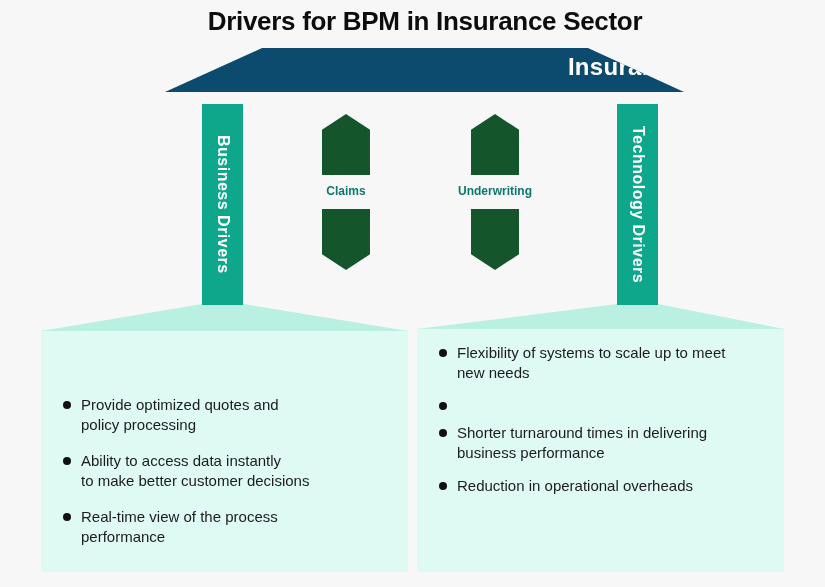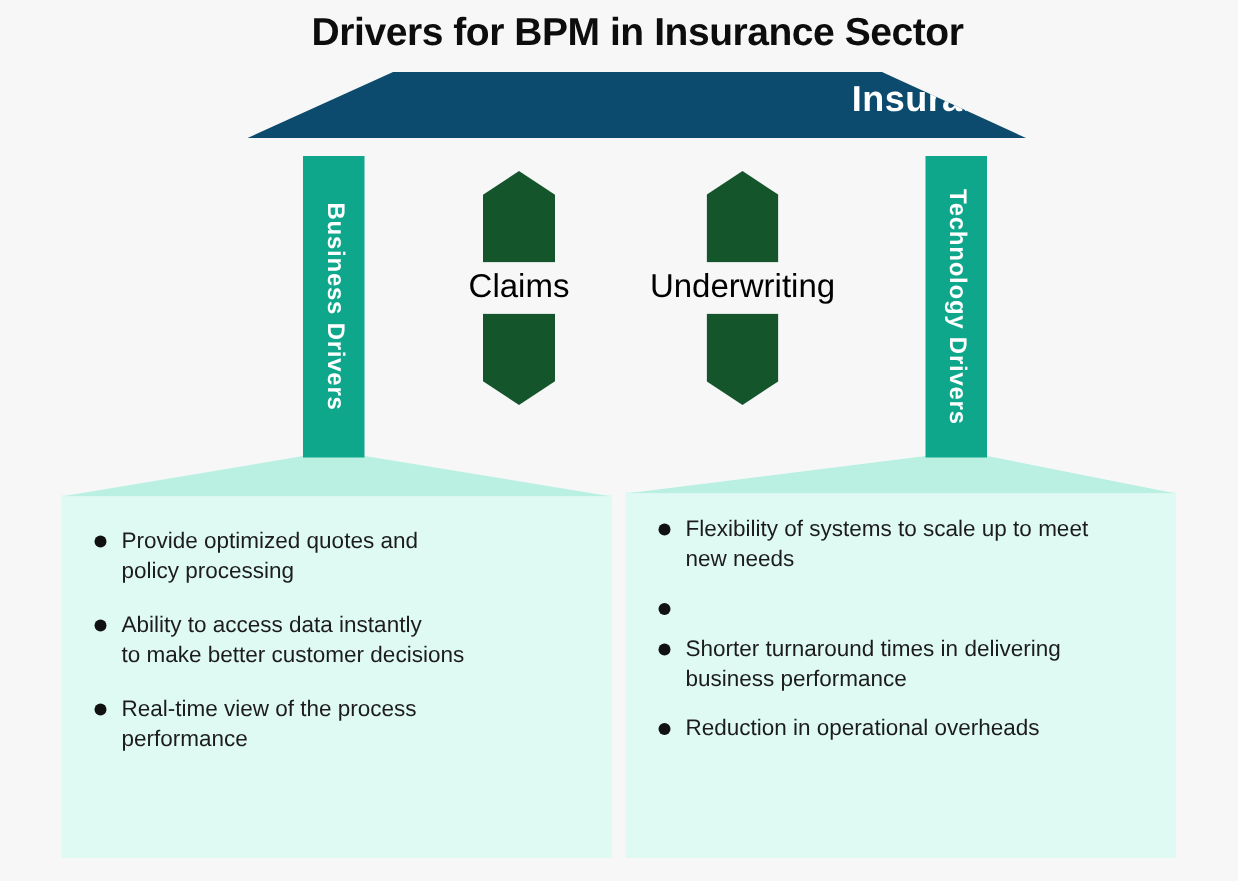--- a/index.html
+++ b/index.html
@@ -82,23 +82,23 @@
     top: 209px;
     height: 61px;
     clip-path: polygon(0 0, 100% 0, 100% 74%, 50% 100%, 0 74%);
   }
   .arrow-claims       { left: 322px; }
   .arrow-underwriting { left: 471px; }
   .arrow-label {
     position: absolute;
     top: 191px;
     transform: translate(-50%, -50%);
-    font-size: 22px;
-    font-weight: 400;
-    color: #000000;
+    font-size: 12px;
+    font-weight: 700;
+    color: #0f766e;
     white-space: nowrap;
     z-index: 2;
   }
   .arrow-label.claims       { left: 346px; }
   .arrow-label.underwriting { left: 495px; }
   .connector {
     position: absolute;
     width: 367px;
     background: #b9f0e2;
     z-index: 1;
@@ -133,21 +133,21 @@
     height: 244px;
     padding: 15px 10px 0 22px;
   }
   .bullet-list {
     list-style: none;
     margin: 0;
     padding: 0;
     display: flex;
     flex-direction: column;
   }
-  .panel.left  .bullet-list { gap: 16px; }
+  .panel.left  .bullet-list { gap: 16px; margin-top: 44px; }
   .panel.right .bullet-list { gap: 13px; }
   .bullet-item {
     display: flex;
     align-items: flex-start;
   }
   .bullet-dot {
     flex: 0 0 auto;
     width: 8px;
     height: 8px;
     border-radius: 50%;

